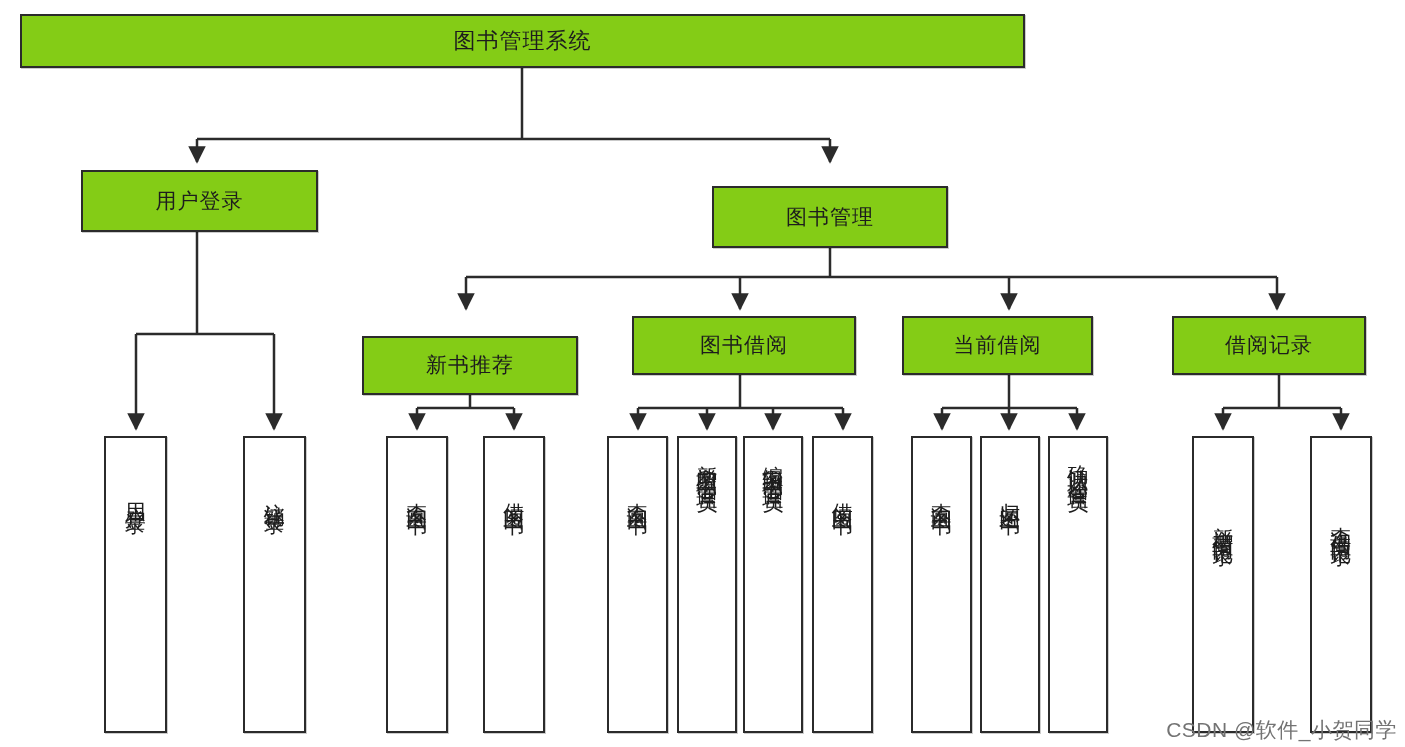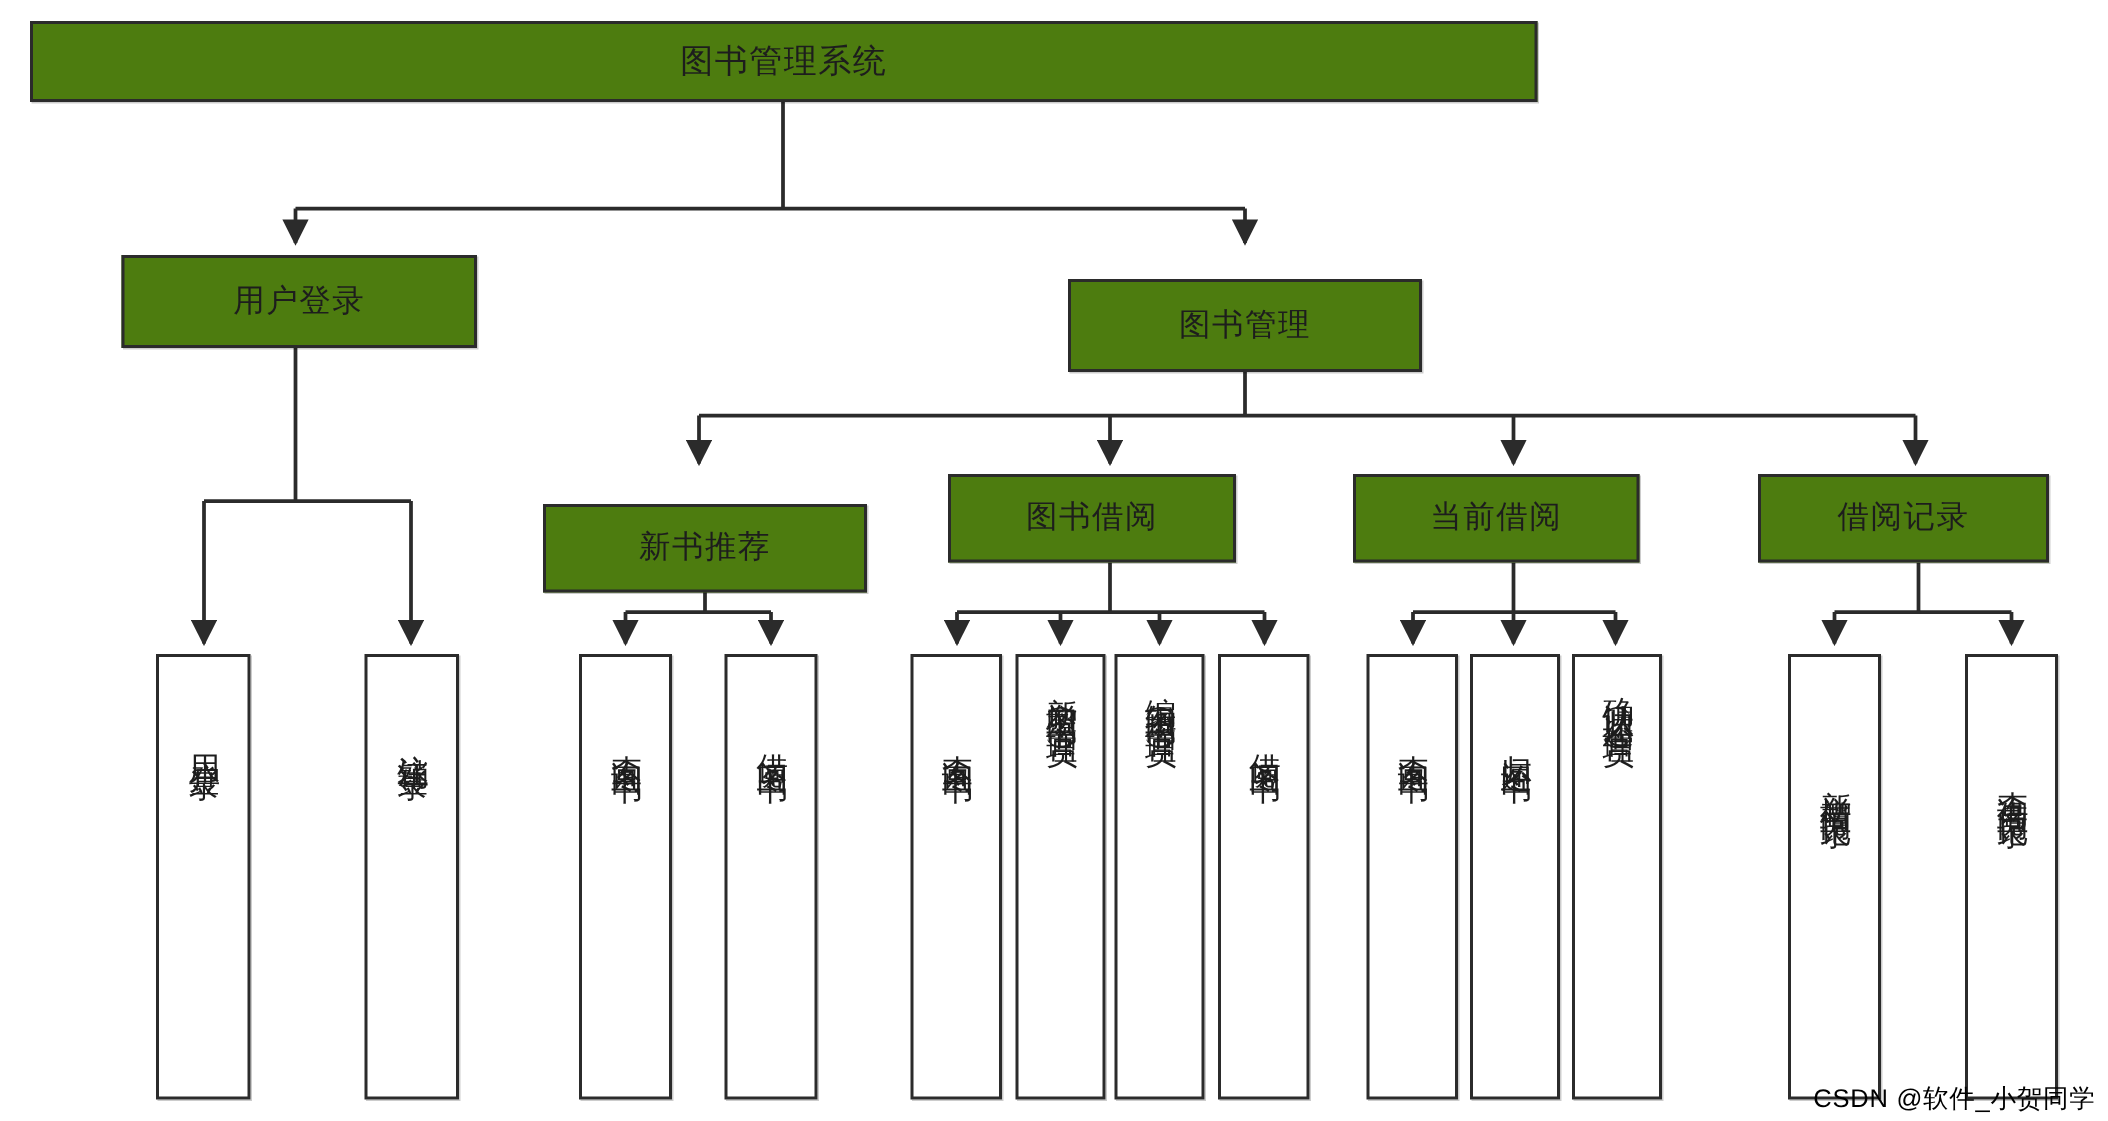--- a/index.html
+++ b/index.html
@@ -8,21 +8,21 @@
     font-family:"Liberation Sans","DejaVu Sans",sans-serif;
     color:#1a1a1a;
     overflow:hidden;
     position:relative;
   }
   #canvas{position:absolute;left:0;top:0;width:1405px;height:747px;}
   svg.lines{position:absolute;left:0;top:0;width:1405px;height:747px;pointer-events:none;}
   .node{
     position:absolute;
     box-sizing:border-box;
-    background:#4d7c0f;
+    background:#84cc16;
     border:2.5px solid #2b2b2b;
     display:flex;
     align-items:center;
     justify-content:center;
     box-shadow:1px 1px 0 rgba(0,0,0,0.20);
   }
   .node .lbl{
     font-size:21px;
     letter-spacing:1px;
     line-height:1.15;
@@ -50,22 +50,22 @@
     color:#1d1d1d;
     white-space:nowrap;
     padding-top:8px;
   }
   .leaf.tall .vlbl{padding-top:10px;}
   .leaf.short .vlbl{padding-top:72px;}
   .leaf.mid .vlbl{padding-top:48px;}
   .watermark{
     position:absolute;
     right:8px;bottom:3px;
-    font-size:17px;
-    color:#000000;
+    font-size:21px;
+    color:#737373;
     letter-spacing:0.5px;
     white-space:nowrap;
     user-select:none;
   }
 </style>
 </head>
 <body>
 
 <div id="canvas">
 
@@ -126,21 +126,21 @@
   <div class="node" style="left:81px;top:170px;width:237px;height:62px;">
     <span class="lbl">用户登录</span>
   </div>
   <div class="node" style="left:712px;top:170px;width:236px;height:62px;margin-top:16px;">
     <span class="lbl">图书管理</span>
   </div>
 
   <div class="node" style="left:362px;top:316px;width:216px;height:59px;margin-top:20px;">
     <span class="lbl">新书推荐</span>
   </div>
-  <div class="node" style="left:632px;top:316px;width:192px;height:59px;">
+  <div class="node" style="left:632px;top:316px;width:224px;height:59px;">
     <span class="lbl">图书借阅</span>
   </div>
   <div class="node" style="left:902px;top:316px;width:191px;height:59px;">
     <span class="lbl">当前借阅</span>
   </div>
   <div class="node" style="left:1172px;top:316px;width:194px;height:59px;">
     <span class="lbl">借阅记录</span>
   </div>
 
   <div class="leaf mid" style="left:104px;top:436px;width:63px;height:297px;">

